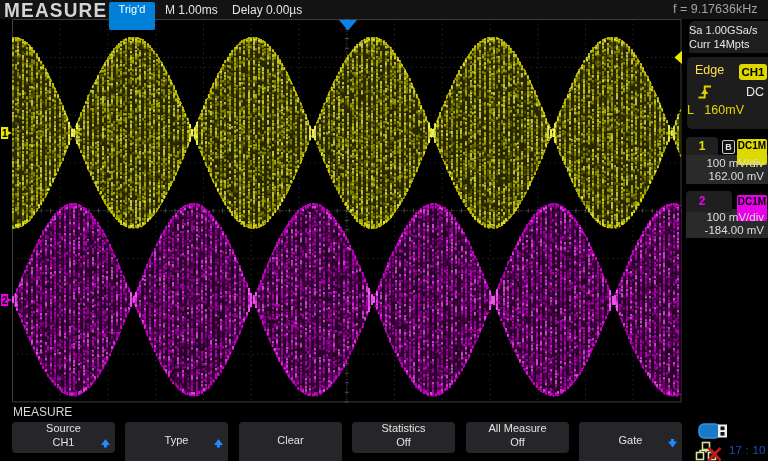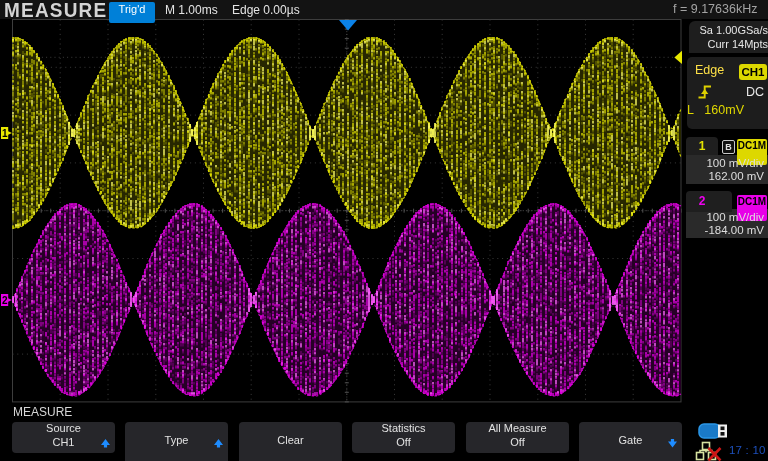--- a/index.html
+++ b/index.html
@@ -1,27 +1,27 @@
 <!DOCTYPE html>
 <html><head><meta charset="utf-8"><title>scope</title>
 <style>
 html,body{margin:0;padding:0;background:#000}
 #scr{position:relative;width:768px;height:461px;background:#000;overflow:hidden;
   font-family:"Liberation Sans",sans-serif;-webkit-font-smoothing:antialiased}
 .abs{position:absolute}
 #topbar{left:0;top:0;width:768px;height:19px;background:#131313}
 #logo{left:4px;top:-1px;font-size:19px;font-weight:bold;color:#d4d4d4;letter-spacing:1.2px;
   transform:scaleY(1.04);transform-origin:left top}
-#trig{left:109px;top:2px;width:46px;height:21px;background:#0080d8;border-radius:2px;
+#trig{left:109px;top:2px;width:46px;height:28px;background:#0080d8;border-radius:2px;
   color:#fff;font-size:11px;text-align:center;line-height:15px}
 #mtime{left:165px;top:3px;font-size:12px;color:#e4e4e4}
 #delay{left:232px;top:3px;font-size:12px;color:#e4e4e4}
 #freq{left:673px;top:2px;font-size:12.5px;color:#a3a3a3}
 #sapnl{left:689px;top:21px;width:79px;height:32px;border-radius:6px 0 0 0;background:#1e1e1e;
-  color:#e6e6e6;font-size:11px;text-align:right;line-height:13.5px;padding-top:3px;box-sizing:border-box}
+  color:#e6e6e6;font-size:11px;text-align:left;line-height:13.5px;padding-top:3px;box-sizing:border-box}
 #trpnl{left:687px;top:57px;width:81px;height:72px;border-radius:5px 0 0 5px;background:#1d1d1d}
 #edgetx{left:695px;top:63px;font-size:12.5px;color:#fde047}
 #ch1badge{left:739px;top:64px;width:28px;height:16px;background:#ddd800;border-radius:3px;
   color:#000;font-size:11.5px;font-weight:bold;text-align:center;line-height:16px}
 #dctx{left:746px;top:85px;font-size:12.5px;color:#e8e8e8}
 #ltx{left:687px;top:103px;font-size:12.5px;color:#e0d800}
 .chpnl{left:686px;width:82px;background:#2a2a2a}
 #c1body{top:155px;height:29px}
 #c2body{top:209px;height:29px}
 #c1tab{left:686px;top:137px;width:32px;height:18px}
@@ -81,21 +81,21 @@
 <path d="M1 294h7.2v4.2l3.8 1.8 -3.8 1.8V306H1z" fill="#e800e8"></path>
 <text x="4.9" y="303.8" font-size="10" font-weight="bold" fill="#000" text-anchor="middle">2</text>
 <path d="M682 50.8v13.2l-7.6 -6.6z" fill="#e8e800"></path>
 <path d="M339 20h18l-9 10.5z" fill="#0b82e8"></path>
 
 </svg>
 <div class="abs" id="topbar"></div>
 <div class="abs" id="logo">MEASURE</div>
 <div class="abs" id="trig">Trig'd</div>
 <div class="abs" id="mtime">M 1.00ms</div>
-<div class="abs" id="delay">Edge 0.00µs</div>
+<div class="abs" id="delay">Delay 0.00µs</div>
 <div class="abs" id="freq">f = 9.17636kHz</div>
 <div class="abs" id="sapnl">Sa 1.00GSa/s<br>Curr 14Mpts</div>
 <div class="abs" id="trpnl"></div>
 <div class="abs" id="edgetx">Edge</div>
 <div class="abs" id="ch1badge">CH1</div>
 <svg class="abs" style="left:698px;top:84px" width="16" height="16" viewBox="0 0 16 16">
 <path d="M0.5 13.5h6.2V2.5h6.3" stroke="#ddd000" stroke-width="1.9" fill="none"></path>
 <path d="M3.0 10 L10.4 10 L6.7 5.0 Z" fill="#ddd000"></path>
 </svg>
 <div class="abs" id="dctx">DC</div>

